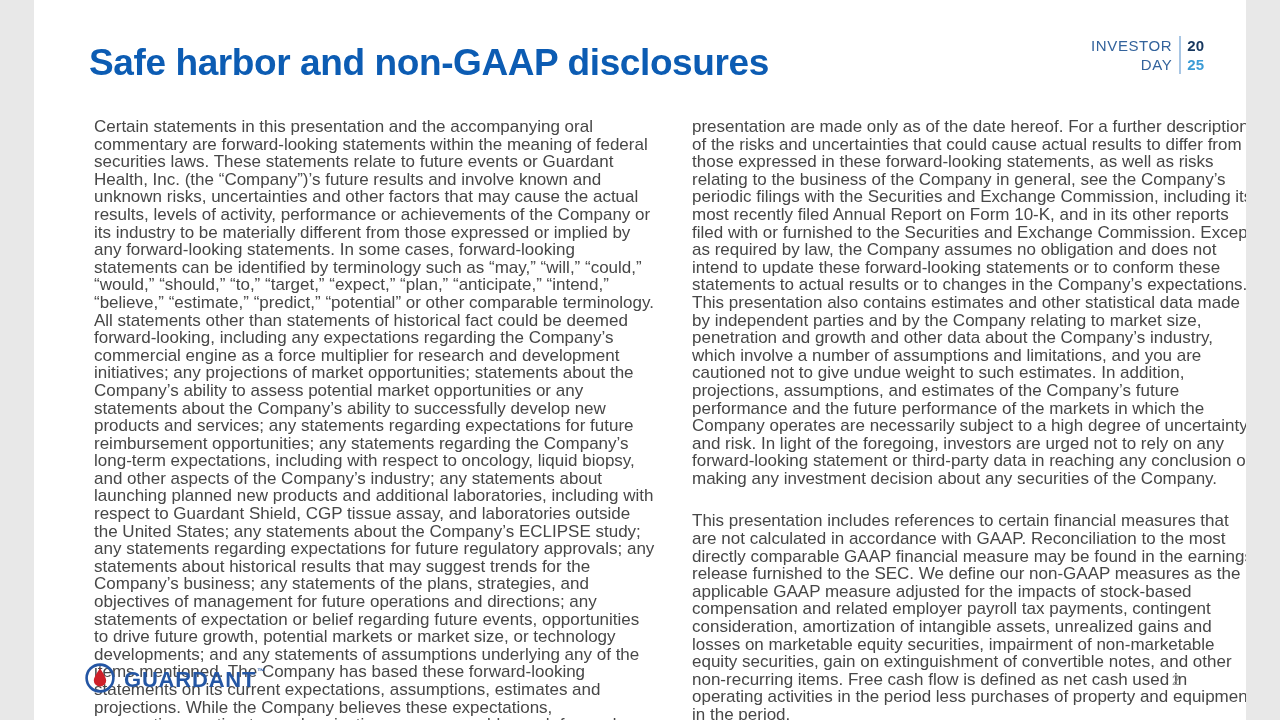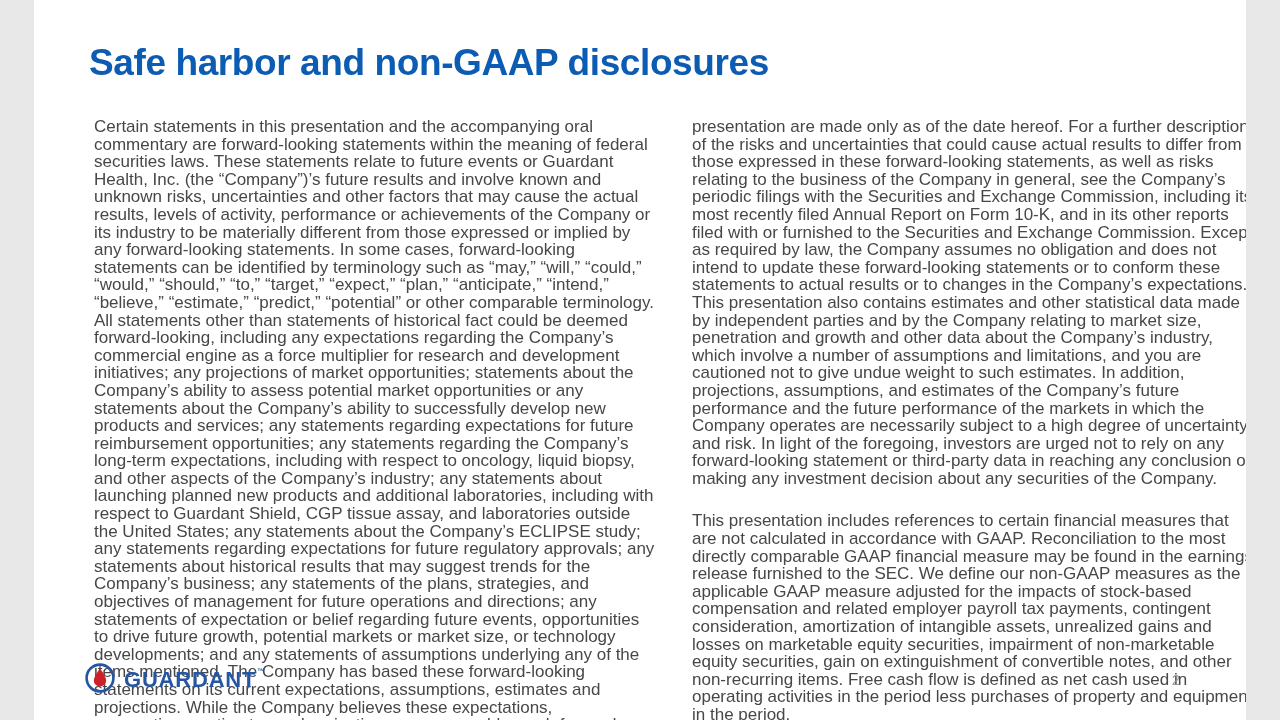--- a/index.html
+++ b/index.html
@@ -69,20 +69,31 @@
     font-size:15px; color:#9a9a9a;
   }
 </style>
 </head>
 <body>
 
 <div class="slide">
 
   <h1 class="title">Safe harbor and non-GAAP disclosures</h1>
 
+  <div class="header-logo">
+    <div class="investor-col">
+      <div>INVESTOR</div>
+      <div>DAY</div>
+    </div>
+    <div class="logo-divider"></div>
+    <div class="year-col">
+      <div class="year-top">20</div>
+      <div class="year-bottom">25</div>
+    </div>
+  </div>
 
   <div class="columns">
     <div class="col">
       <p>Certain statements in this presentation and the accompanying oral commentary are forward-looking statements within the meaning of federal securities laws. These statements relate to future events or Guardant Health, Inc. (the “Company”)’s future results and involve known and unknown risks, uncertainties and other factors that may cause the actual results, levels of activity, performance or achievements of the Company or its industry to be materially different from those expressed or implied by any forward-looking statements. In some cases, forward-looking statements can be identified by terminology such as “may,” “will,” “could,” “would,” “should,” “to,” “target,” “expect,” “plan,” “anticipate,” “intend,” “believe,” “estimate,” “predict,” “potential” or other comparable terminology. All statements other than statements of historical fact could be deemed forward-looking, including any expectations regarding the Company’s commercial engine as a force multiplier for research and development initiatives; any projections of market opportunities; statements about the Company’s ability to assess potential market opportunities or any statements about the Company’s ability to successfully develop new products and services; any statements regarding expectations for future reimbursement opportunities; any statements regarding the Company’s long-term expectations, including with respect to oncology, liquid biopsy, and other aspects of the Company’s industry; any statements about launching planned new products and additional laboratories, including with respect to Guardant Shield, CGP tissue assay, and laboratories outside the United States; any statements about the Company’s ECLIPSE study; any statements regarding expectations for future regulatory approvals; any statements about historical results that may suggest trends for the Company’s business; any statements of the plans, strategies, and objectives of management for future operations and directions; any statements of expectation or belief regarding future events, opportunities to drive future growth, potential markets or market size, or technology developments; and any statements of assumptions underlying any of the items mentioned. The Company has based these forward-looking statements on its current expectations, assumptions, estimates and projections. While the Company believes these expectations, assumptions, estimates and projections are reasonable, such forward-looking statements are only predictions and involve known and unknown risks and uncertainties, many of which are beyond the Company’s control. These and other important factors may cause actual results, performance or achievements to differ materially from those expressed or implied by these forward-looking statements. The forward-looking statements in this</p>
     </div>
     <div class="col">
       <p>presentation are made only as of the date hereof. For a further description of the risks and uncertainties that could cause actual results to differ from those expressed in these forward-looking statements, as well as risks relating to the business of the Company in general, see the Company’s periodic filings with the Securities and Exchange Commission, including its most recently filed Annual Report on Form 10-K, and in its other reports filed with or furnished to the Securities and Exchange Commission. Except as required by law, the Company assumes no obligation and does not intend to update these forward-looking statements or to conform these statements to actual results or to changes in the Company’s expectations. This presentation also contains estimates and other statistical data made by independent parties and by the Company relating to market size, penetration and growth and other data about the Company’s industry, which involve a number of assumptions and limitations, and you are cautioned not to give undue weight to such estimates. In addition, projections, assumptions, and estimates of the Company’s future performance and the future performance of the markets in which the Company operates are necessarily subject to a high degree of uncertainty and risk. In light of the foregoing, investors are urged not to rely on any forward-looking statement or third-party data in reaching any conclusion or making any investment decision about any securities of the Company.</p>
       <p>This presentation includes references to certain financial measures that are not calculated in accordance with GAAP. Reconciliation to the most directly comparable GAAP financial measure may be found in the earnings release furnished to the SEC. We define our non-GAAP measures as the applicable GAAP measure adjusted for the impacts of stock-based compensation and related employer payroll tax payments, contingent consideration, amortization of intangible assets, unrealized gains and losses on marketable equity securities, impairment of non-marketable equity securities, gain on extinguishment of convertible notes, and other non-recurring items. Free cash flow is defined as net cash used in operating activities in the period less purchases of property and equipment in the period.</p>
     </div>
   </div>

